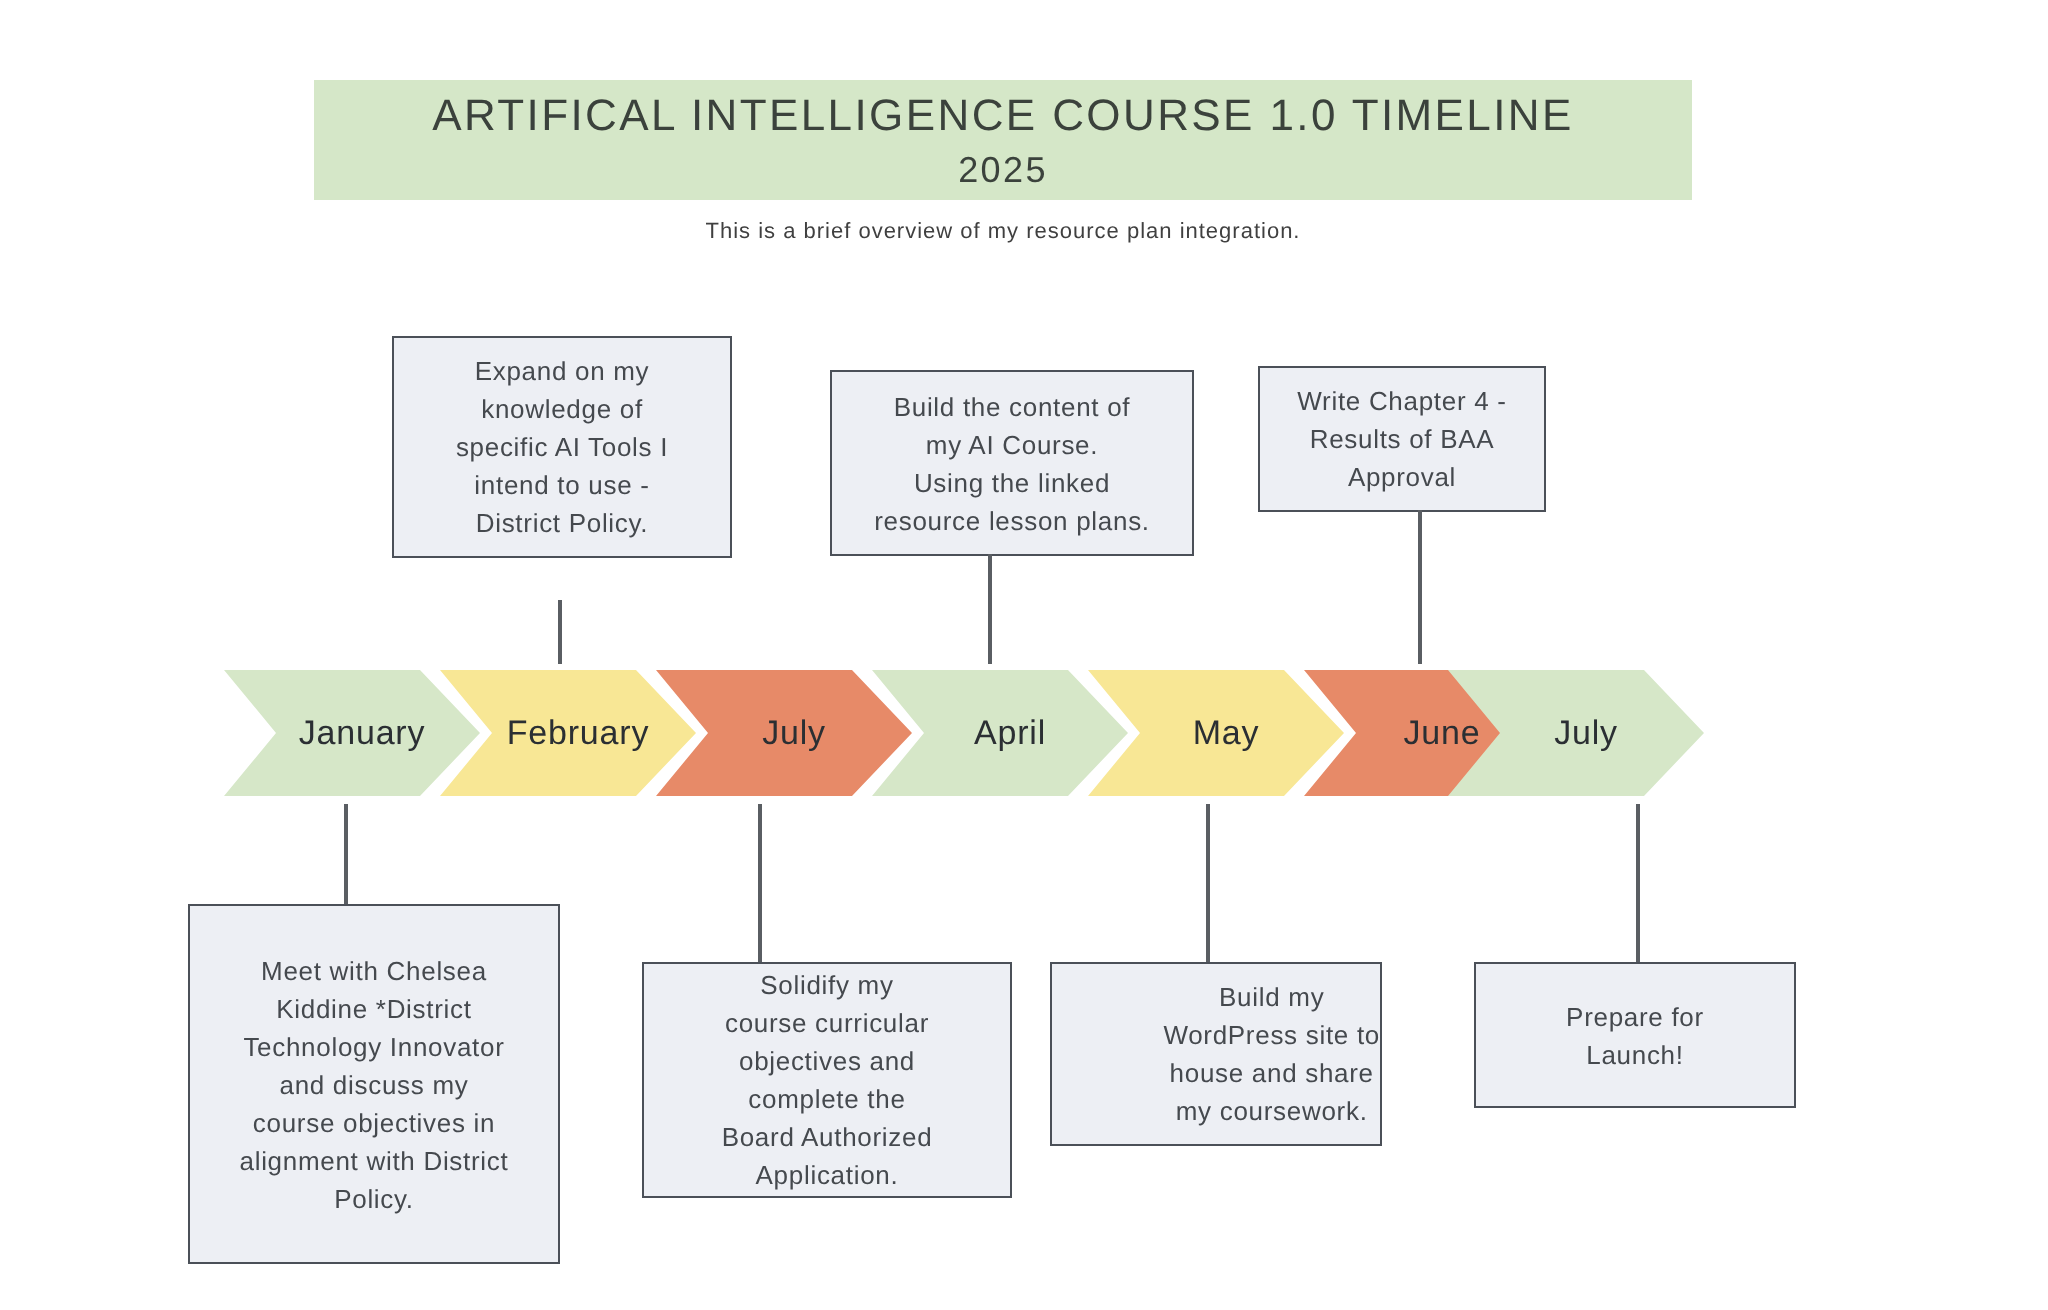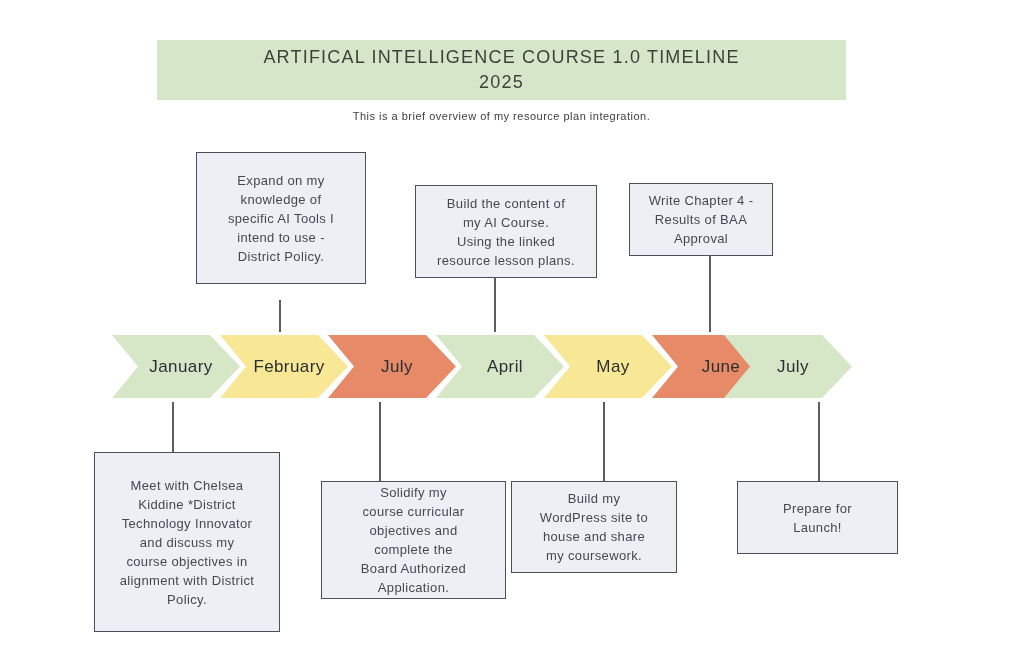--- a/index.html
+++ b/index.html
@@ -6,42 +6,42 @@
   .canvas{
     position:relative;width:1024px;height:655px;background:#ffffff;
     font-family:"Liberation Sans",sans-serif;overflow:hidden;margin:0 auto;
   }
   .banner{
     position:absolute;left:157px;top:40px;width:689px;height:60px;
     background:#d5e7c8;display:flex;flex-direction:column;
     align-items:center;justify-content:center;gap:4px;
   }
   .banner .t1{
-    font-size:18px;letter-spacing:1.2px;color:#3b423c;font-weight:500;
+    font-size:22px;letter-spacing:1.2px;color:#3b423c;font-weight:500;
     white-space:nowrap;
   }
   .banner .t2{font-size:18px;letter-spacing:1.2px;color:#3b423c;font-weight:500;}
   .subtitle{
     position:absolute;left:157px;top:110px;width:689px;text-align:center;
     font-size:11px;letter-spacing:.5px;color:#404040;
   }
   .note-box{
     position:absolute;background:#edeff4;border:1.5px solid #4b5058;
     display:flex;align-items:center;justify-content:center;box-sizing:border-box;
   }
   .note-text{
     white-space:pre-line;text-align:center;font-size:13px;line-height:19px;
     letter-spacing:.35px;color:#45494e;
   }
-  #box-feb{left:196px;top:152px;width:170px;height:132px;}
+  #box-feb{left:196px;top:168px;width:170px;height:111px;}
   #box-apr{left:415px;top:185px;width:182px;height:93px;}
   #box-jun{left:629px;top:183px;width:144px;height:73px;}
   #box-jan{left:94px; top:452px;width:186px;height:180px;}
   #box-mar{left:301px;top:481px;width:185px;height:118px;margin-left:20px;}
-  #box-may{left:511px;top:481px;width:166px;height:92px;}
+  #box-may{left:525px;top:481px;width:166px;height:92px;justify-content:flex-end;}
   #box-jul{left:737px;top:481px;width:161px;height:73px;}
   .connector{position:absolute;width:1.5px;background:#5a5e63;}
   #line-feb{left:279px;top:300px;height:32px;}
   #line-apr{left:494px;top:277px;height:55px;}
   #line-jun{left:709px;top:255px;height:77px;}
   #line-jan{left:172px;top:402px;height:50px;}
   #line-mar{left:379px;top:402px;height:79px;}
   #line-may{left:603px;top:402px;height:79px;}
   #line-jul{left:818px;top:402px;height:79px;}
   .chevron{

